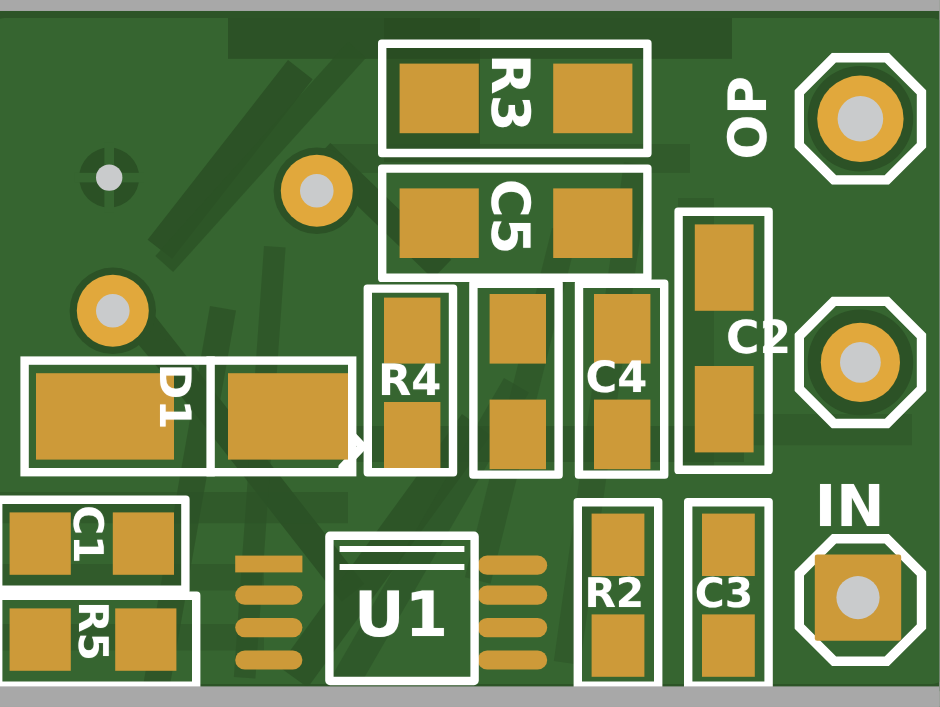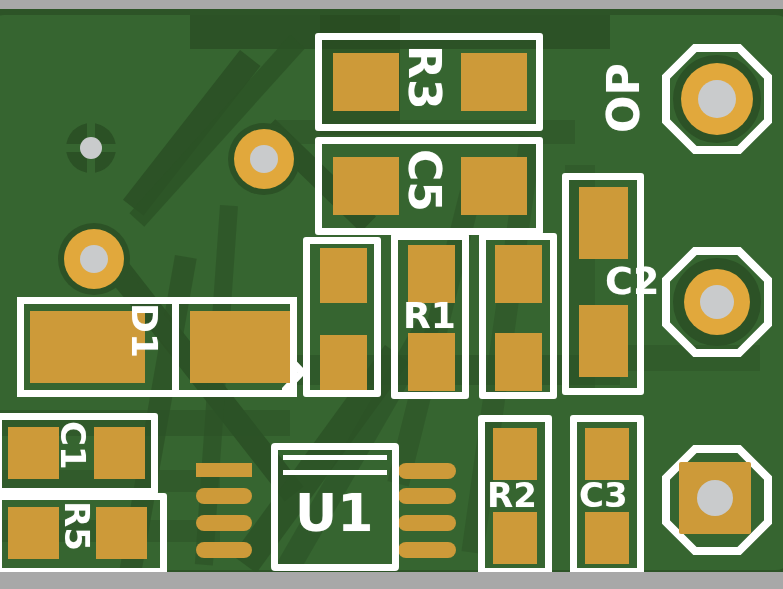--- a/index.html
+++ b/index.html
@@ -112,29 +112,30 @@
       <div class="desig rot-cw" style="left:456px;top:30px;font-size:44px;">R3</div>
 
       <div class="silk" style="left:325px;top:122px;width:228px;height:98px;"></div>
       <div class="pad" style="left:343px;top:142px;width:66px;height:58px;"></div>
       <div class="pad" style="left:471px;top:142px;width:66px;height:58px;"></div>
       <div class="desig rot-cw" style="left:456px;top:134px;font-size:44px;">C5</div>
 
       <div class="silk" style="left:313px;top:222px;width:78px;height:160px;"></div>
       <div class="pad" style="left:330px;top:233px;width:47px;height:55px;"></div>
       <div class="pad" style="left:330px;top:320px;width:47px;height:55px;"></div>
+      <div class="desig" style="left:325px;top:285px;font-size:36px;">R4</div>
 
       <div class="silk" style="left:401px;top:218px;width:78px;height:166px;"></div>
       <div class="pad" style="left:418px;top:230px;width:47px;height:58px;"></div>
       <div class="pad" style="left:418px;top:318px;width:47px;height:58px;"></div>
-      <div class="desig" style="left:413px;top:283px;font-size:36px;">R1</div>
 
       <div class="silk" style="left:489px;top:218px;width:78px;height:166px;"></div>
       <div class="pad" style="left:505px;top:230px;width:47px;height:58px;"></div>
       <div class="pad" style="left:505px;top:318px;width:47px;height:58px;"></div>
+      <div class="desig" style="left:498px;top:283px;font-size:36px;">C4</div>
 
       <div class="silk" style="left:572px;top:158px;width:82px;height:222px;"></div>
       <div class="pad" style="left:589px;top:172px;width:49px;height:72px;"></div>
       <div class="pad" style="left:589px;top:290px;width:49px;height:72px;"></div>
       <div class="desig" style="left:584px;top:247px;font-size:38px;margin-left:31px;">C2</div>
 
       <div class="silk" style="left:27px;top:282px;width:280px;height:100px;border-radius:0;"></div>
 
       <div class="octo" style="left:292px;top:332px;width:26px;height:50px;">
         <svg width="26" height="50" viewBox="0 0 26 50">
@@ -206,20 +207,21 @@
 
       <div class="octo" style="left:672px;top:430px;width:110px;height:110px;">
         <svg width="110" height="110" viewBox="0 0 110 110">
           <polygon points="33,4 77,4 106,33 106,77 77,106 33,106 4,77 4,33" fill="none" stroke="#ffffff" stroke-width="8"></polygon>
         </svg>
       </div>
       <div class="pad" style="left:689px;top:447px;width:72px;height:72px;border-radius:2px;"></div>
       <div class="thp" style="left:707px;top:465px;width:36px;height:36px;background:transparent;">
         <div class="drill" style="width:36px;height:36px;"></div>
       </div>
+      <div class="desig" style="left:689px;top:383px;font-size:48px;">IN</div>
 
     </div>
   </div>
 
   <div class="chrome" style="top:0;height:9px;"></div>
   <div class="chrome" style="top:572px;height:17px;"></div>
 
 </div>
 
 </body></html>

